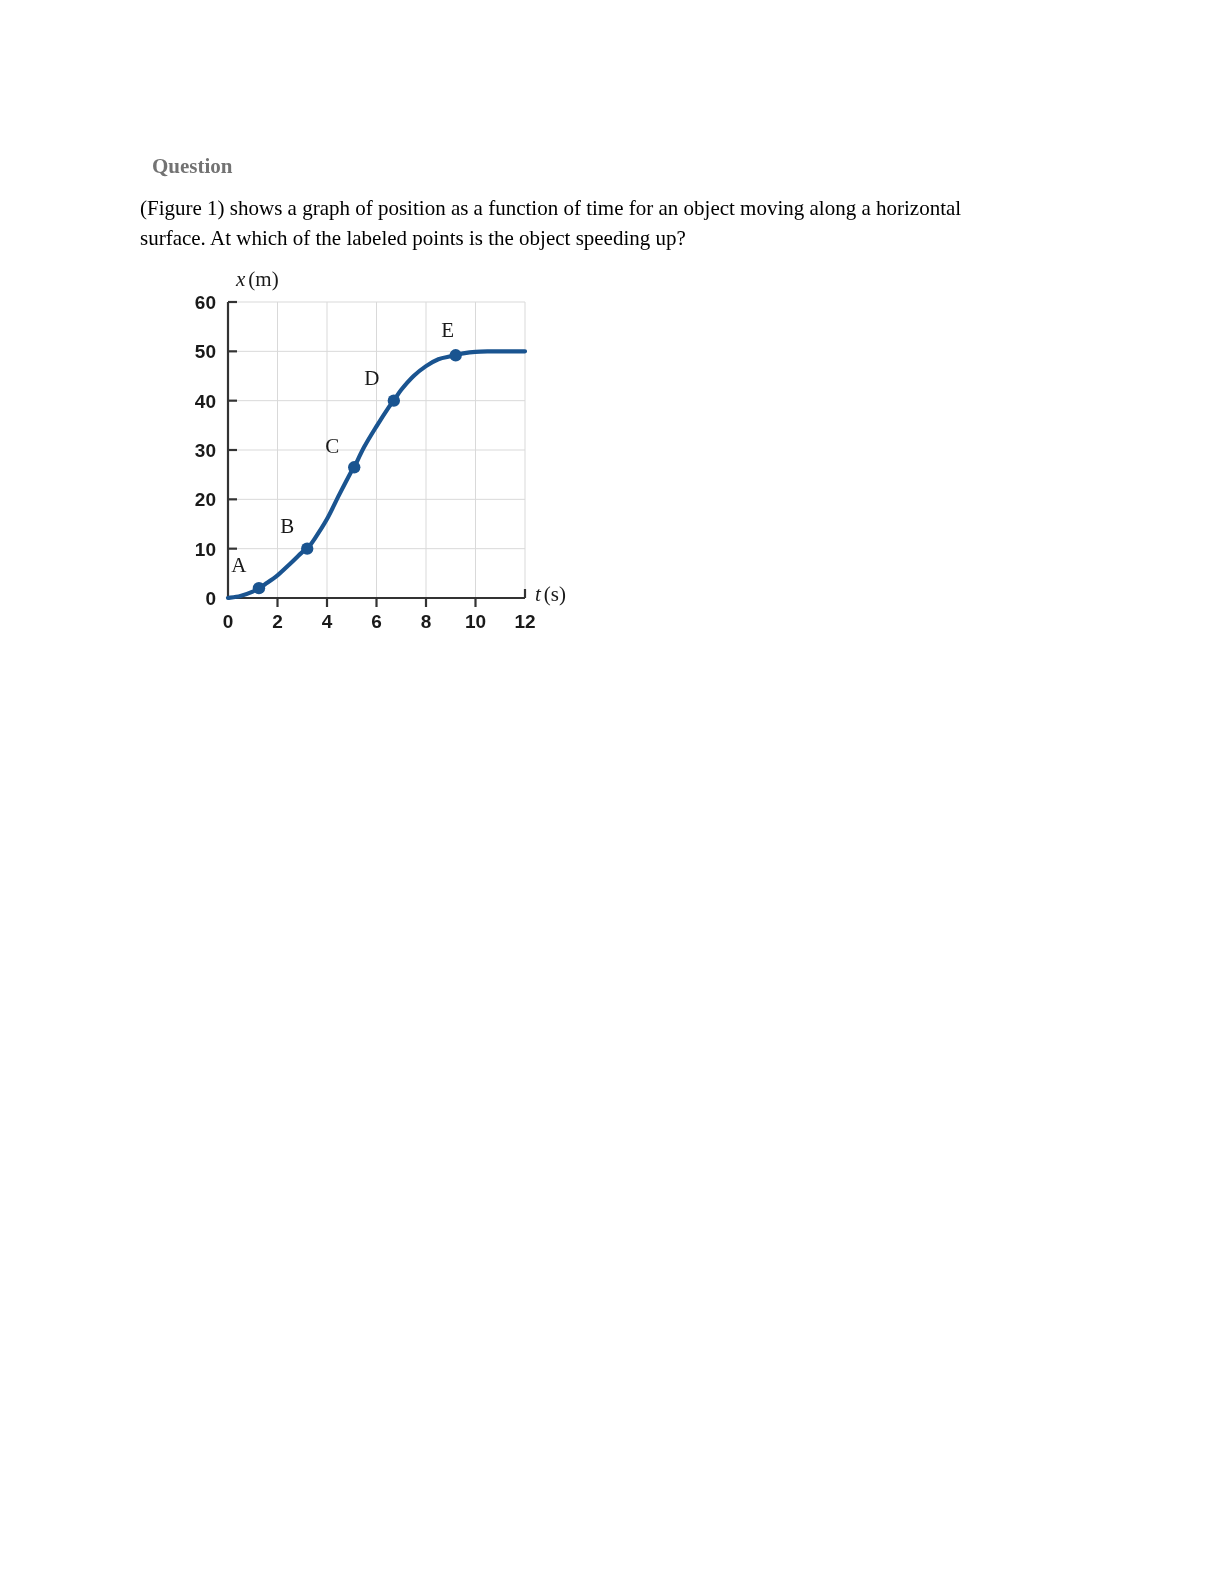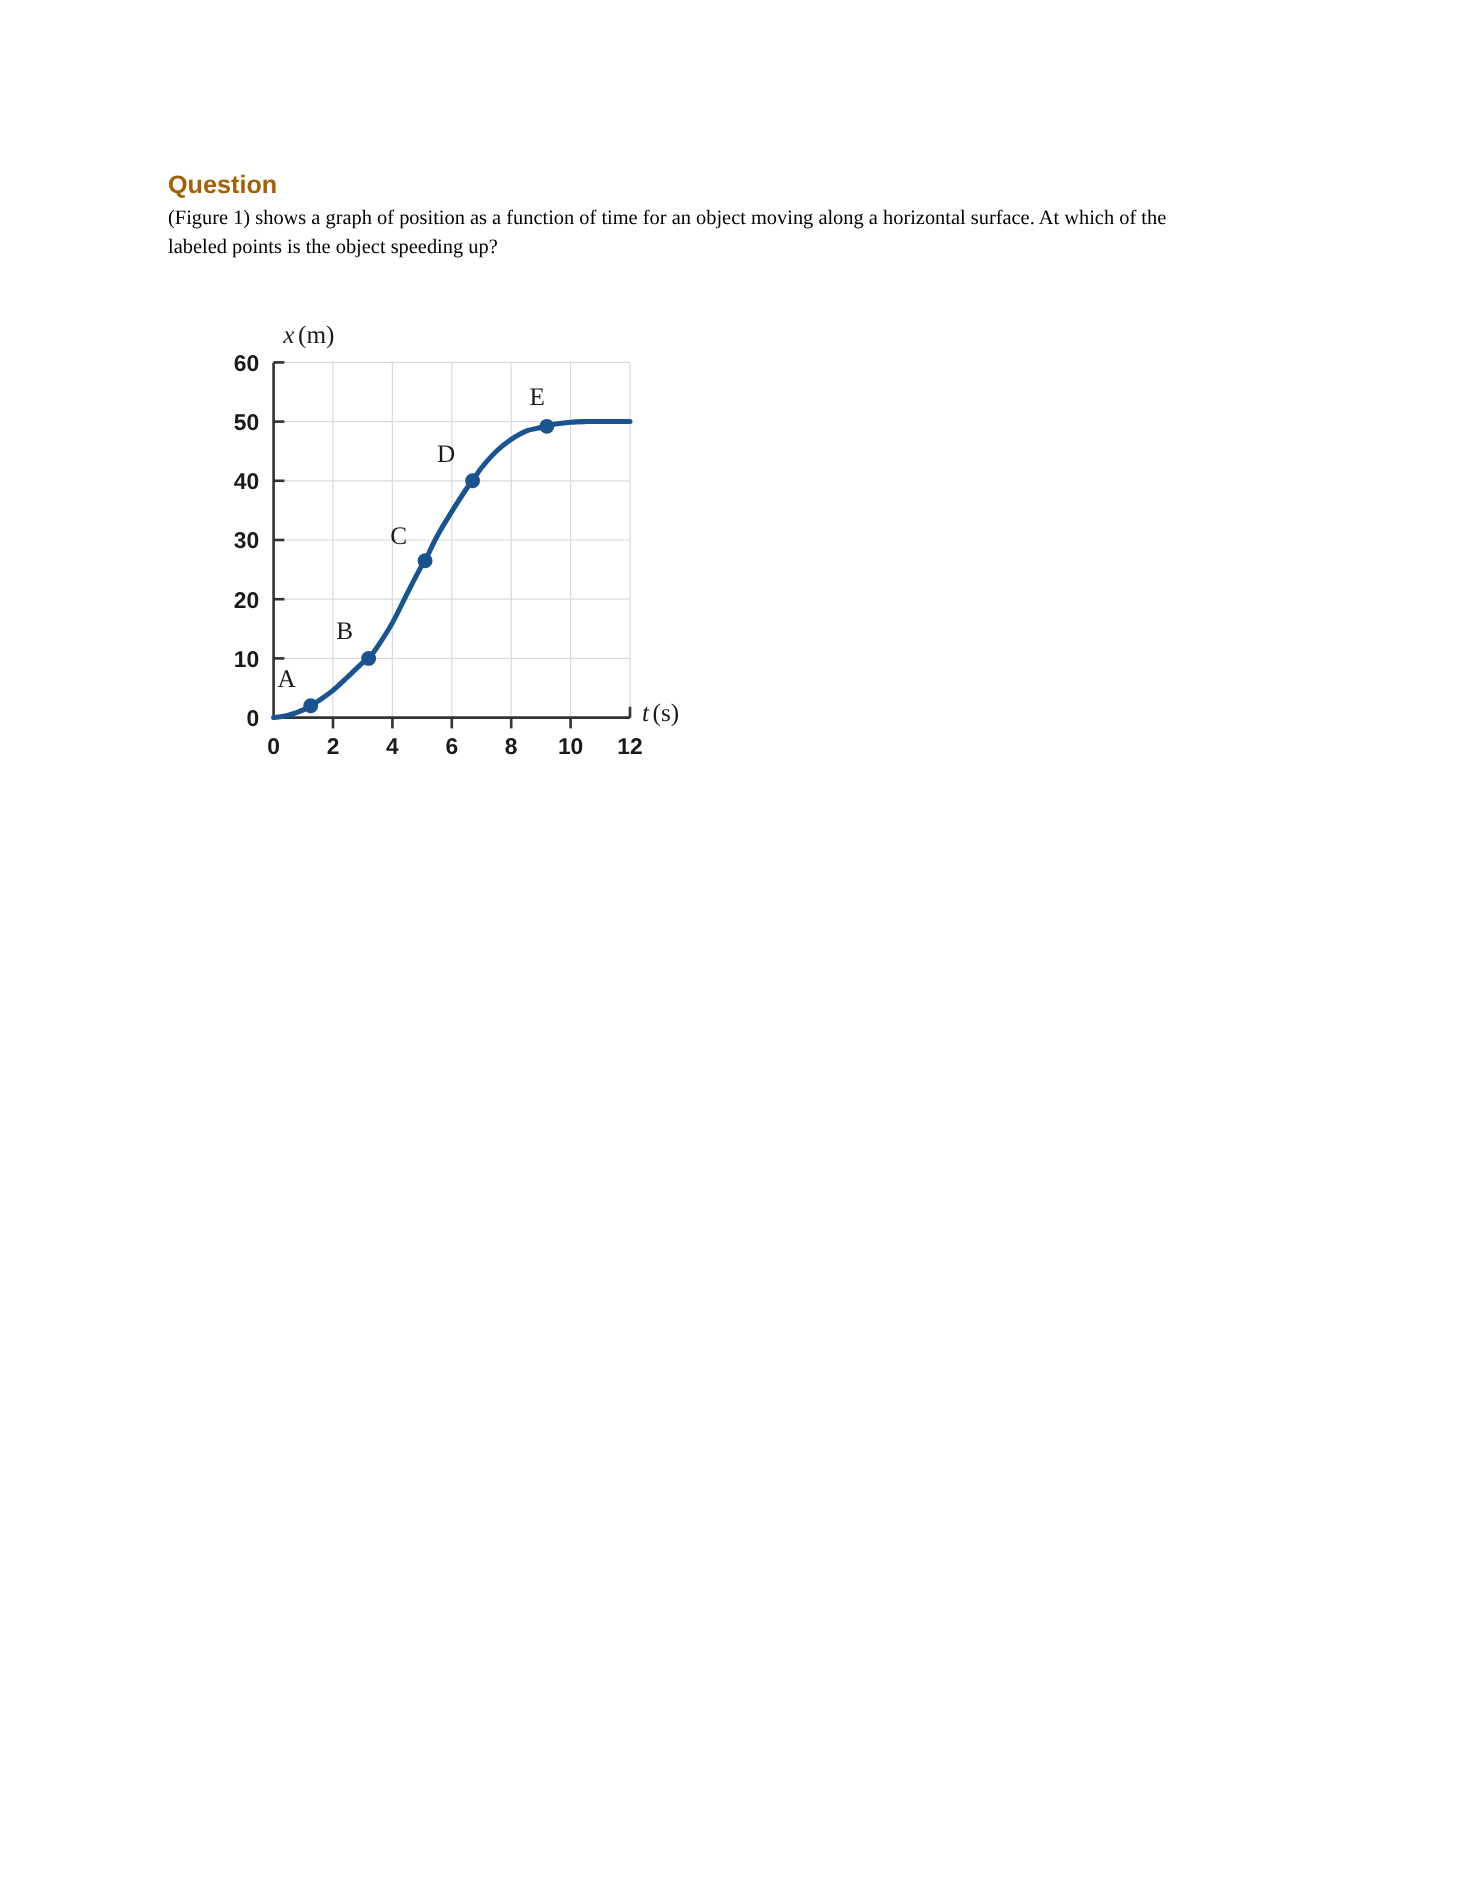--- a/index.html
+++ b/index.html
@@ -19,37 +19,37 @@
     inset: 0;
     background: #ffffff;
   }
   .text-block {
     position: absolute;
     left: 140px;
     top: 140px;
     width: 900px;
   }
   .q-title {
-    font-family: Liberation Sans, sans-serif;
+    font-family: Liberation Serif, serif;
     font-weight: bold;
     font-size: 21px;
-    color: #a16207;
+    color: #737373;
     line-height: 1.42;
-    margin: 0;
+    margin: 12px;
   }
   .q-status {
     font-family: "Liberation Serif", serif;
     font-size: 21px;
     color: #1a7a1a;
     line-height: 1.42;
     margin: 0;
   }
   .q-body {
     font-family: "Liberation Serif", serif;
-    font-size: 17px;
+    font-size: 21px;
     color: #000000;
     line-height: 1.42;
     margin: 0;
     width: 845px;
   }
   .figure {
     position: absolute;
     left: 180px;
     top: 250px;
     width: 420px;

